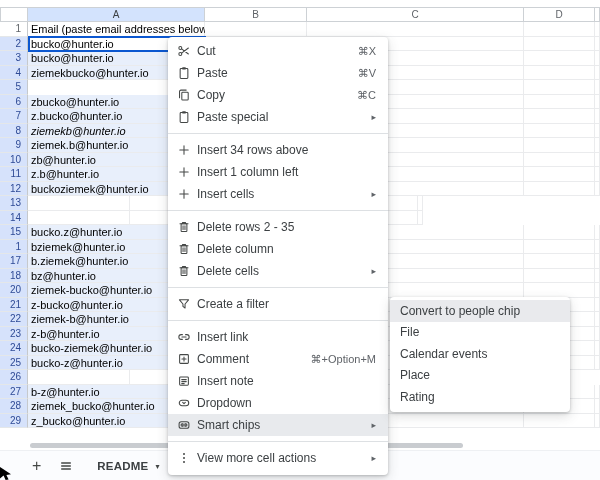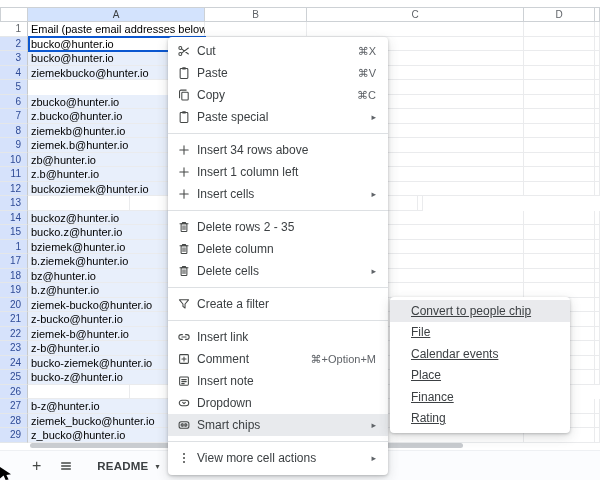--- a/index.html
+++ b/index.html
@@ -49,21 +49,21 @@
   .mi .ic{width:14px;height:14px;margin-right:6px;display:flex;align-items:center;justify-content:center;flex:none;}
   .mi .lbl{flex:1;white-space:nowrap;}
   .mi .sc{color:#5f6368;font-size:11px;margin-left:8px;}
   .mi .arr{color:#5f6368;font-size:9px;margin-left:8px;}
   .mdiv{height:1px;background:#dde0e3;margin:5px 0;}
 
   
   .submenu{position:absolute;left:390px;top:297px;width:180px;background:#fff;border-radius:4px;
         box-shadow:0 1px 3px rgba(60,64,67,.3),0 4px 12px rgba(60,64,67,.18);
         padding:3px 0 4px;z-index:11;}
-  .smi{height:21.5px;display:flex;align-items:center;padding:0 21px;font-size:12px;color:#3c4043;white-space:nowrap;cursor:default;text-decoration:underline;}
+  .smi{height:21.5px;display:flex;align-items:center;padding:0 10px;font-size:12px;color:#3c4043;white-space:nowrap;cursor:default;}
   .smi.hover{background:#e9eaed;}
 
   .cursor{position:absolute;left:0;top:466px;z-index:20;pointer-events:none;}
   svg{display:block;}
 </style>
 </head>
 <body>
 
 <div id="app">
 
@@ -128,21 +128,21 @@
       <div class="grow">
         <div class="rowh sel">7</div>
         <div class="cell sel" style="width: 177px;">z.bucko@hunter.io</div>
         <div class="cell" style="width: 102px;"></div>
         <div class="cell" style="width: 217px;"></div>
         <div class="cell" style="width: 71px;"></div>
         <div class="cell" style="width: 5px;"></div>
       </div>
       <div class="grow">
         <div class="rowh sel">8</div>
-        <div class="cell sel" style="width: 177px;">ziemekb@hunter.io</div>
+        <div class="cell sel" style="width: 177px; font-style: italic;">ziemekb@hunter.io</div>
         <div class="cell" style="width: 102px;"></div>
         <div class="cell" style="width: 217px;"></div>
         <div class="cell" style="width: 71px;"></div>
         <div class="cell" style="width: 5px;"></div>
       </div>
       <div class="grow">
         <div class="rowh sel">9</div>
         <div class="cell sel" style="width: 177px;">ziemek.b@hunter.io</div>
         <div class="cell" style="width: 102px;"></div>
         <div class="cell" style="width: 217px;"></div>
@@ -175,21 +175,20 @@
       </div>
       <div class="grow">
         <div class="rowh sel">13</div>
         <div class="cell" style="width: 102px;"></div>
         <div class="cell" style="width: 217px;"></div>
         <div class="cell" style="width: 71px;"></div>
         <div class="cell" style="width: 5px;"></div>
       </div>
       <div class="grow">
         <div class="rowh sel">14</div>
-        <div class="cell sel" style="width: 177px;">buckoz@hunter.io</div>
         <div class="cell" style="width: 102px;"></div>
         <div class="cell" style="width: 217px;"></div>
         <div class="cell" style="width: 71px;"></div>
         <div class="cell" style="width: 5px;"></div>
       </div>
       <div class="grow">
         <div class="rowh sel">15</div>
         <div class="cell sel" style="width: 177px;">bucko.z@hunter.io</div>
         <div class="cell" style="width: 102px;"></div>
         <div class="cell" style="width: 217px;"></div>
@@ -208,28 +207,20 @@
         <div class="rowh sel">17</div>
         <div class="cell sel" style="width: 177px;">b.ziemek@hunter.io</div>
         <div class="cell" style="width: 102px;"></div>
         <div class="cell" style="width: 217px;"></div>
         <div class="cell" style="width: 71px;"></div>
         <div class="cell" style="width: 5px;"></div>
       </div>
       <div class="grow">
         <div class="rowh sel">18</div>
         <div class="cell sel" style="width: 177px;">bz@hunter.io</div>
-        <div class="cell" style="width: 102px;"></div>
-        <div class="cell" style="width: 217px;"></div>
-        <div class="cell" style="width: 71px;"></div>
-        <div class="cell" style="width: 5px;"></div>
-      </div>
-      <div class="grow">
-        <div class="rowh sel">19</div>
-        <div class="cell sel" style="width: 177px;">b.z@hunter.io</div>
         <div class="cell" style="width: 102px;"></div>
         <div class="cell" style="width: 217px;"></div>
         <div class="cell" style="width: 71px;"></div>
         <div class="cell" style="width: 5px;"></div>
       </div>
       <div class="grow">
         <div class="rowh sel">20</div>
         <div class="cell sel" style="width: 177px;">ziemek-bucko@hunter.io</div>
         <div class="cell" style="width: 102px;"></div>
         <div class="cell" style="width: 217px;"></div>
@@ -496,21 +487,20 @@
         <span class="lbl">View more cell actions</span>
         <span class="arr">▸</span>
       </div>
     </div>
 
   <div class="submenu">
       <div class="smi hover">Convert to people chip</div>
       <div class="smi">File</div>
       <div class="smi">Calendar events</div>
       <div class="smi">Place</div>
-      <div class="smi">Finance</div>
       <div class="smi">Rating</div>
     </div>
 
   <div class="cursor">
     <svg width="14" height="14" viewBox="0 0 14 14">
       <polygon points="0,1 11,8.2 6.4,9 8.6,13.4 5.6,14 3.6,9.6 0,12.6" fill="#000"></polygon>
     </svg>
   </div>
 
 </div>

